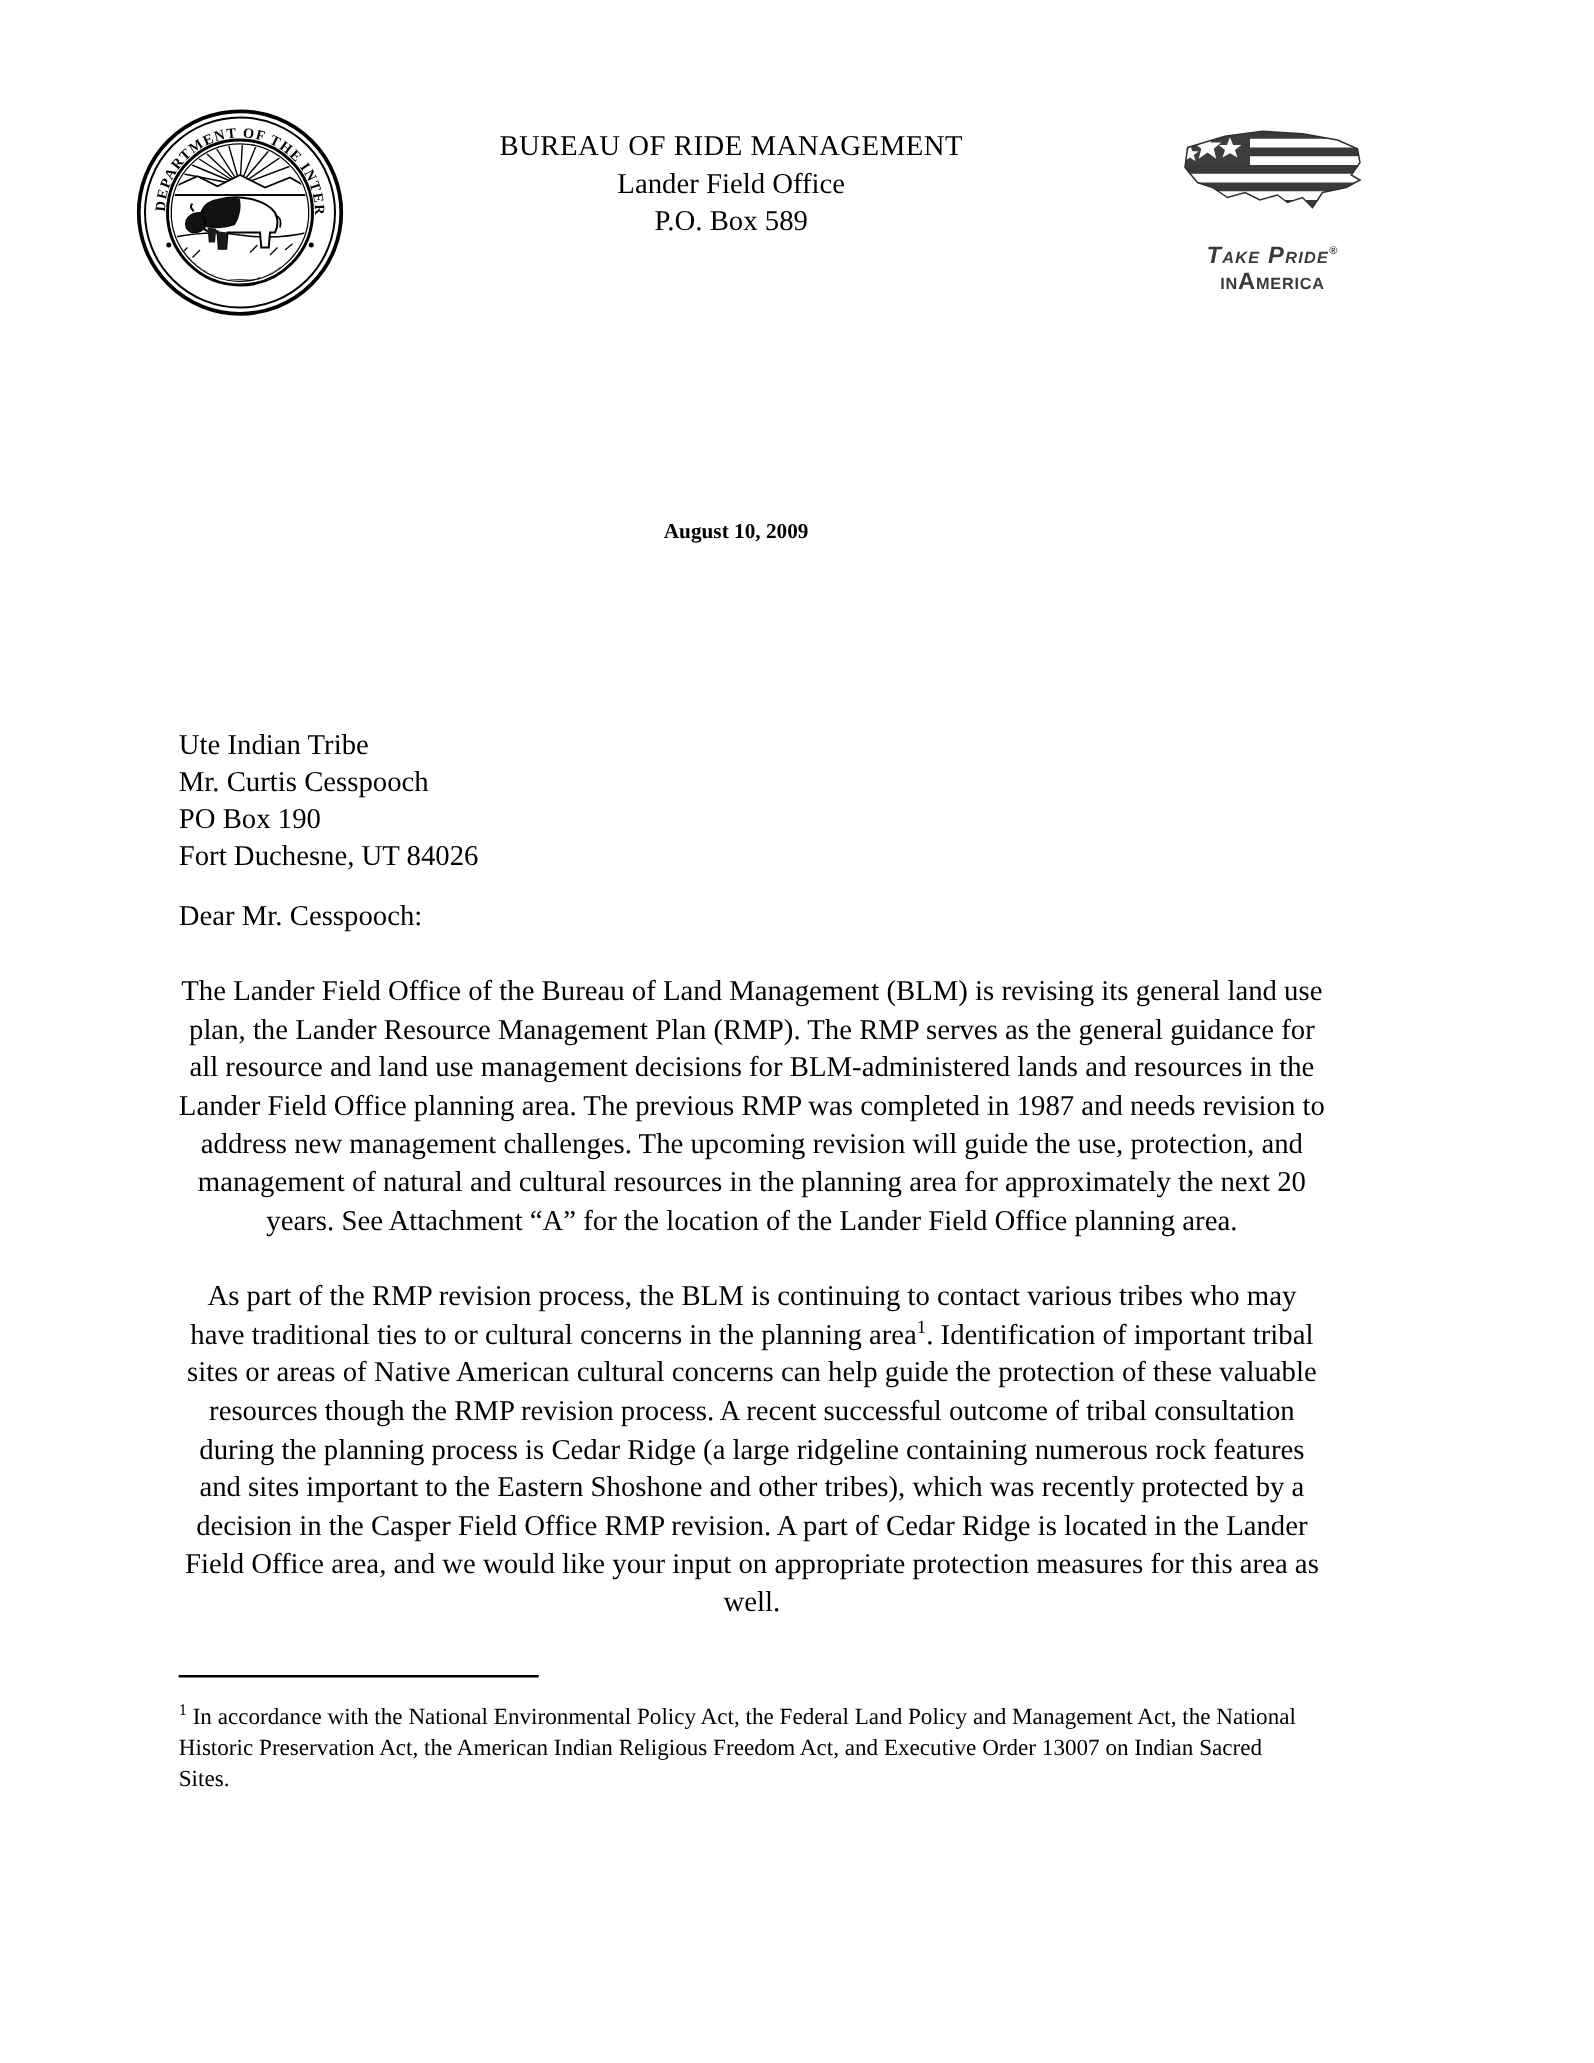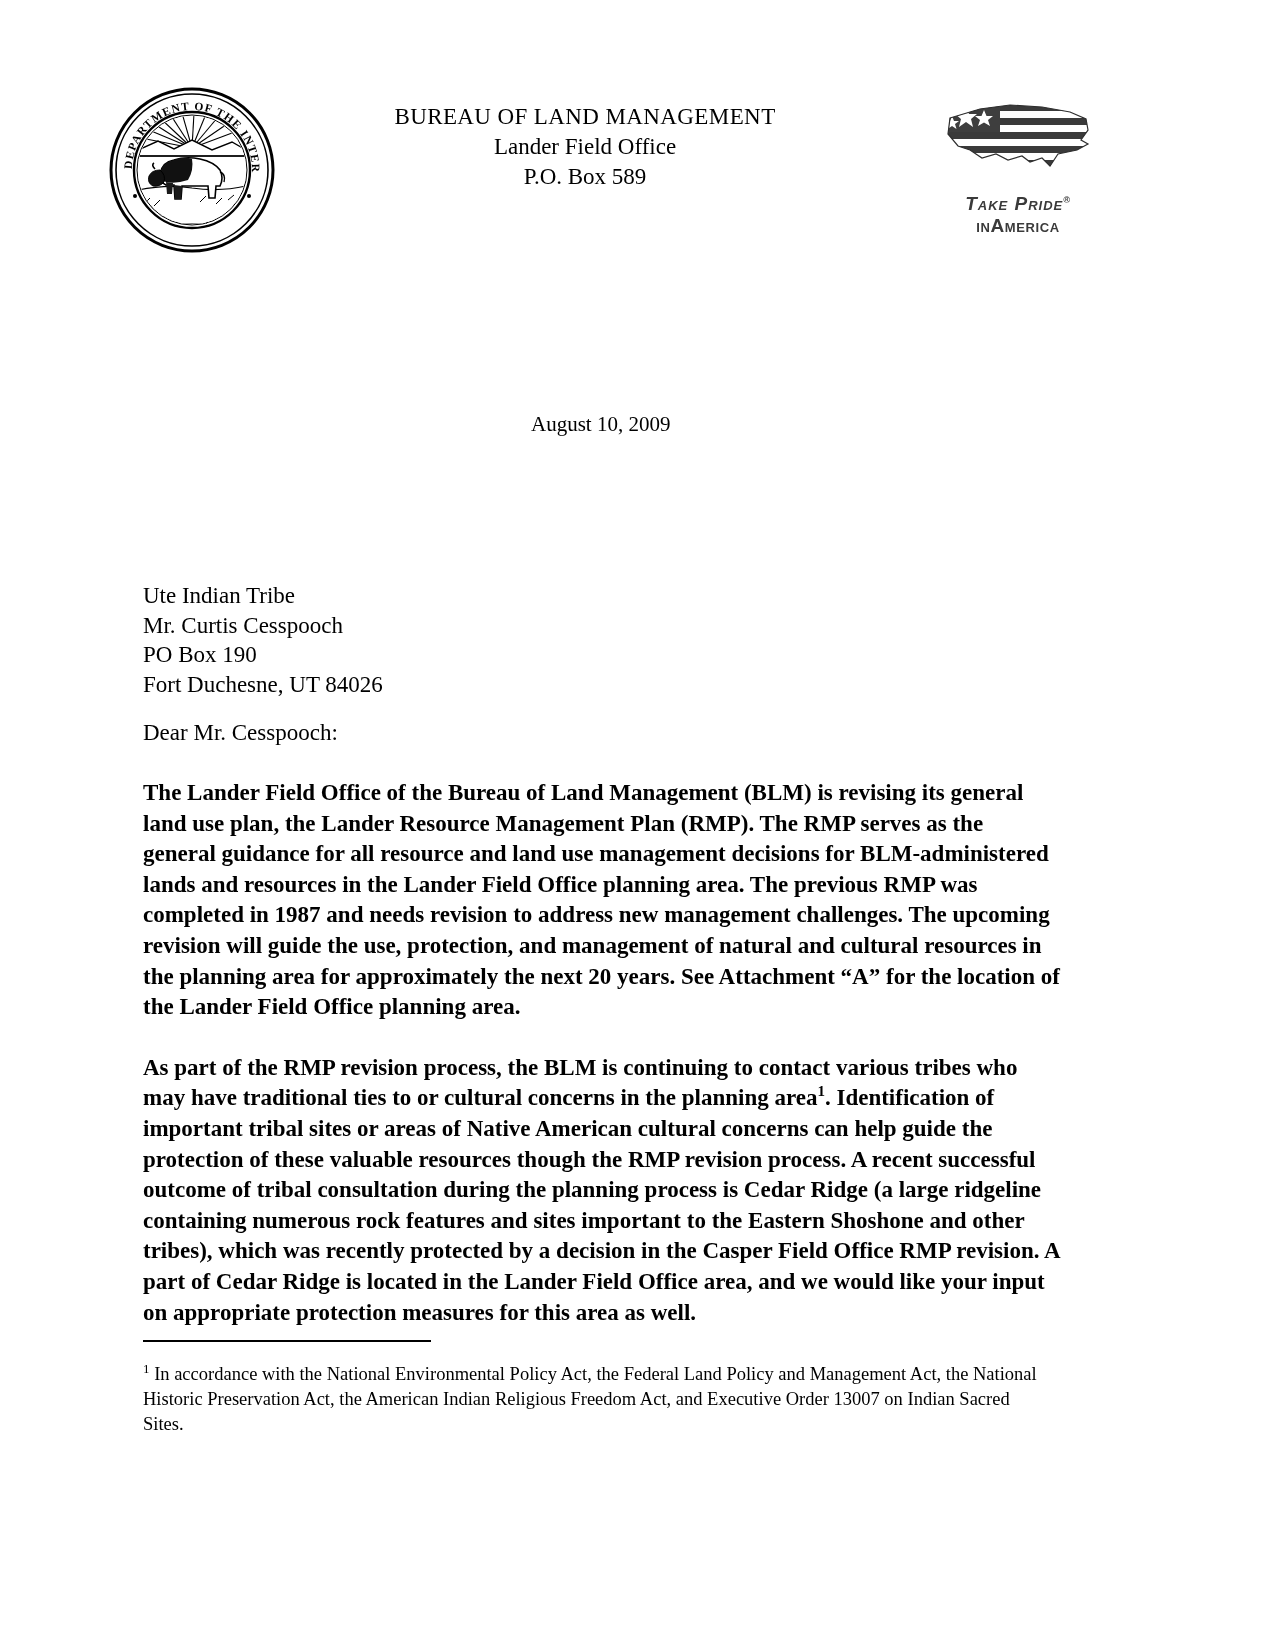--- a/index.html
+++ b/index.html
@@ -99,22 +99,23 @@
     font-size: 23px;
     line-height: 29.5px;
     white-space: nowrap;
   }
 
   
   .dateline {
     position: absolute;
     left: 531px;
     top: 410px;
-    font-size: 21px;
+    font-size: 17px;
     line-height: 29px;
+    font-weight: bold;
   }
 
   
   .certified {
     position: absolute;
     left: 143px;
     top: 495px;
     font-size: 23px;
     line-height: 30px;
     white-space: nowrap;
@@ -142,23 +143,22 @@
   
   .body-area {
     position: absolute;
     left: 143px;
     top: 778px;
     width: 917px;
   }
   .para {
     font-size: 23px;
     line-height: 30.6px;
-    text-align: left;
+    text-align: center;
     margin: 0 0 30px 0;
-    font-weight: bold;
   }
   .para sup {
     font-size: 15px;
     vertical-align: super;
     line-height: 0;
   }
 
   
   .footnote-rule {
     position: absolute;
@@ -255,21 +255,21 @@
             <line x1="46" y1="120" x2="52" y2="114"></line>
             <line x1="92" y1="116" x2="98" y2="110"></line>
             <line x1="108" y1="118" x2="114" y2="112"></line>
             <line x1="120" y1="114" x2="126" y2="109"></line>
           </g>
         </g>
       </svg>
     </div>
 
     <div class="agency-block">
-      <div class="agency-sub">BUREAU OF LAND MANAGEMENT</div>
+      <div class="agency-sub">BUREAU OF RIDE MANAGEMENT</div>
       <div class="agency-line">Lander Field Office</div>
       <div class="agency-line">P.O. Box 589</div>
     </div>
 
     <div class="tpia">
       <svg viewBox="0 0 160 100" xmlns="http://www.w3.org/2000/svg">
         <defs>
           <clipPath id="mapClip">
             <path d="M12,30 L42,21 L72,17 L104,19 L132,24 L148,31
                      L150,42 L143,52 L150,56 L139,62 L120,66 L112,78

